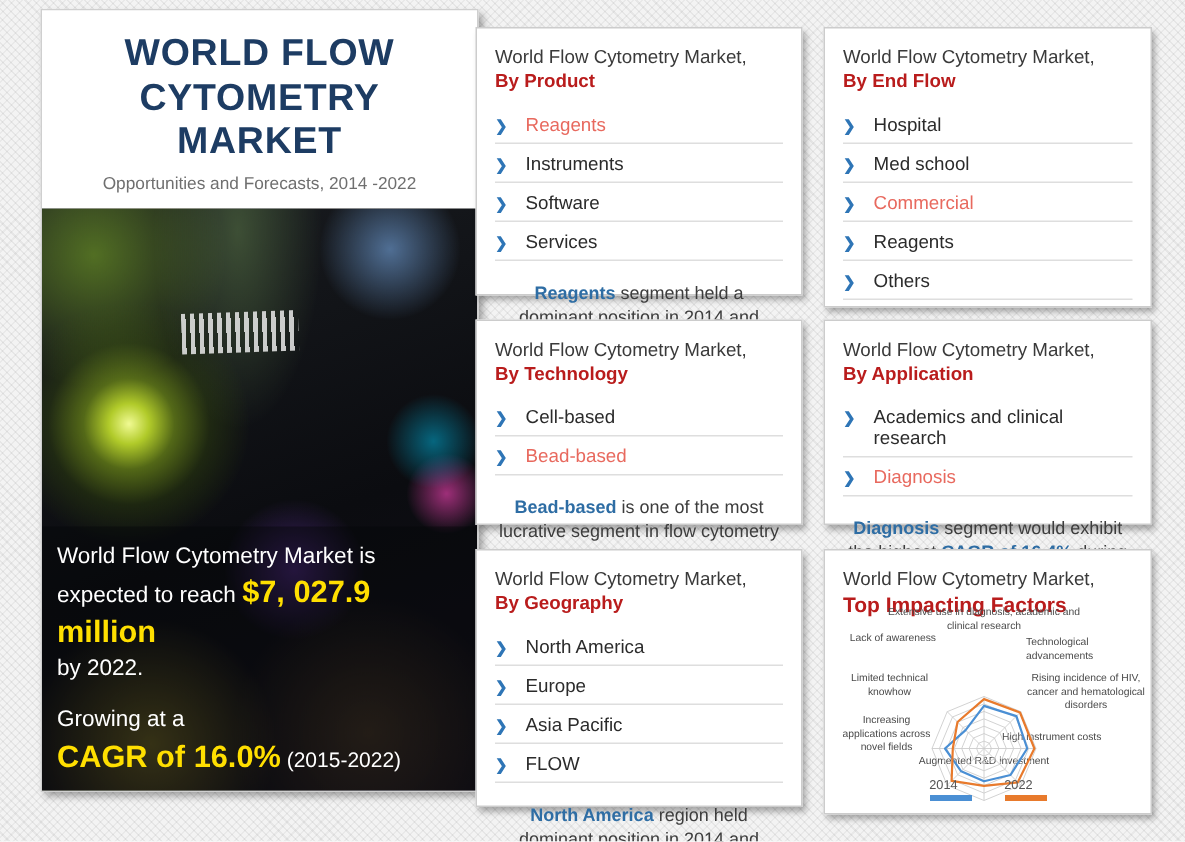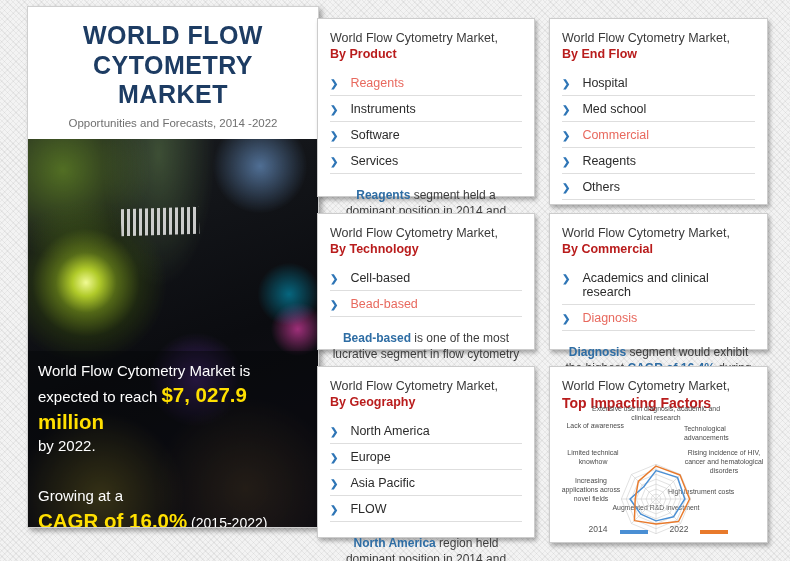--- a/index.html
+++ b/index.html
@@ -38,21 +38,21 @@
   .comb {
     position:absolute; left:32%; top:18%; width:27%; height:7%; opacity:.85; transform:rotate(-2deg);
     background:repeating-linear-gradient(90deg, #eaeaea 0 3px, rgba(0,0,0,0) 3px 6px);
   }
   .overlay {
     position:absolute; left:0; right:0; top:212px; padding:10px 10px 12px;
     background:rgba(5,6,8,.45); color:#fff;
   }
   .overlay .line { font-size:15px; line-height:1.35; }
   .overlay .big { font-size:20.5px; font-weight:bold; color:#ffdf00; }
-  .overlay .grow { margin-top:30px; }
+  .overlay .grow { margin-top:14px; }
   .overlay .paren { font-size:14px; font-weight:normal; color:#fff;text-align:right; }
   
   .card {
     position:absolute; background:#fff; border:1px solid #cccccc;
     box-shadow:2px 3px 4px rgba(0,0,0,.3); padding:11px 12px;
   }
   .c1 { left:317px; top:18px;  width:218px; height:179px; }
   .c2 { left:549px; top:18px;  width:219px; height:187px; }
   .c3 { left:317px; top:213px; width:218px; height:137px; }
   .c4 { left:549px; top:213px; width:219px; height:137px; }
@@ -78,21 +78,21 @@
   .ax { position:absolute; font-size:6.9px; line-height:1.3; color:#4a4a4a; }
   .ax0 { left:41px;  top:2px;   width:130px; text-align:center; }
   .ax1 { left:134px; top:22px;  width:84px;  text-align:left; }
   .ax2 { left:132px; top:46px;  width:84px;  text-align:center; }
   .ax3 { left:118px; top:85px;  width:84px;  text-align:left; }
   .ax4 { left:41px;  top:101px; width:130px; text-align:center; }
   .ax5 { left:6px;   top:74px;  width:70px;  text-align:center; }
   .ax6 { left:12px;  top:46px;  width:62px;  text-align:center; }
   .ax7 { left:6px;   top:19px;  width:68px;  text-align:right; }
   .legend { position:absolute; left:0; right:0; bottom:8px; display:flex; justify-content:center; gap:22px; }
-  .legend .li { display:flex; flex-direction:row; align-items:flex-end;gap:12px; }
+  .legend .li { display:flex; flex-direction:column; align-items:flex-start; }
   .legend .txt { font-size:8.5px; color:#555; }
   .legend .bar { width:28px; height:4px; margin-top:2px; }
 </style>
 </head>
 <body>
 
 <div class="stage">
 
   <div class="left-panel">
     <div class="banner">
@@ -175,21 +175,21 @@
       <li class="hl">
           <span class="chev">❯</span>
           <span class="lbl">Bead-based</span>
         </li>
     </ul>
     <p class="summary"><span class="b">Bead-based</span><span> is one of the most lucrative segment in flow cytometry market.</span></p>
   </div>
 
   <div class="card c4">
     <h2>World Flow Cytometry Market,</h2>
-    <h3>By Commercial</h3>
+    <h3>By Application</h3>
     <ul class="items">
       <li>
           <span class="chev">❯</span>
           <span class="lbl">Academics and clinical research</span>
         </li>
       <li class="hl">
           <span class="chev">❯</span>
           <span class="lbl">Diagnosis</span>
         </li>
     </ul>

